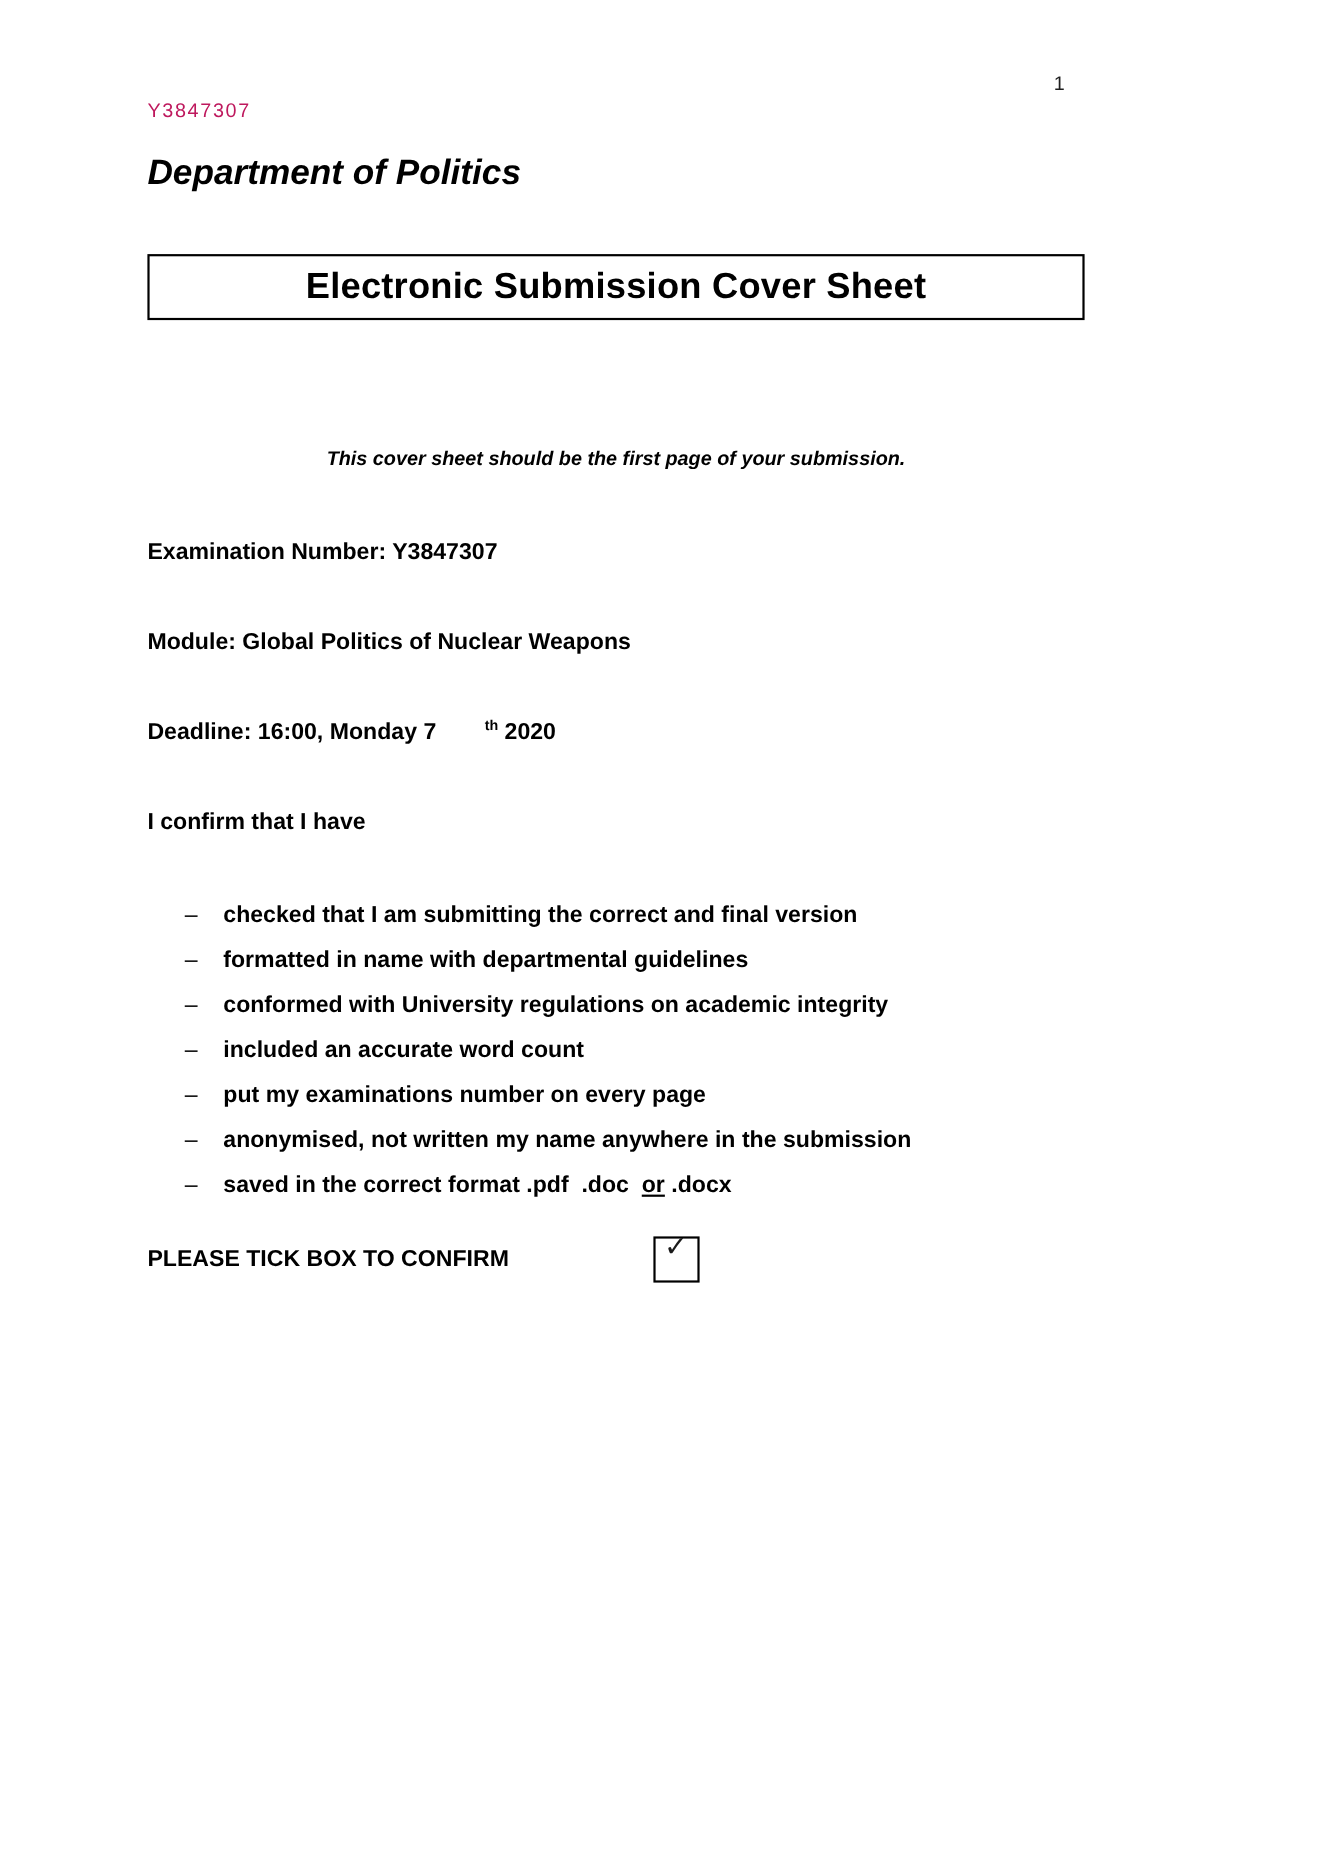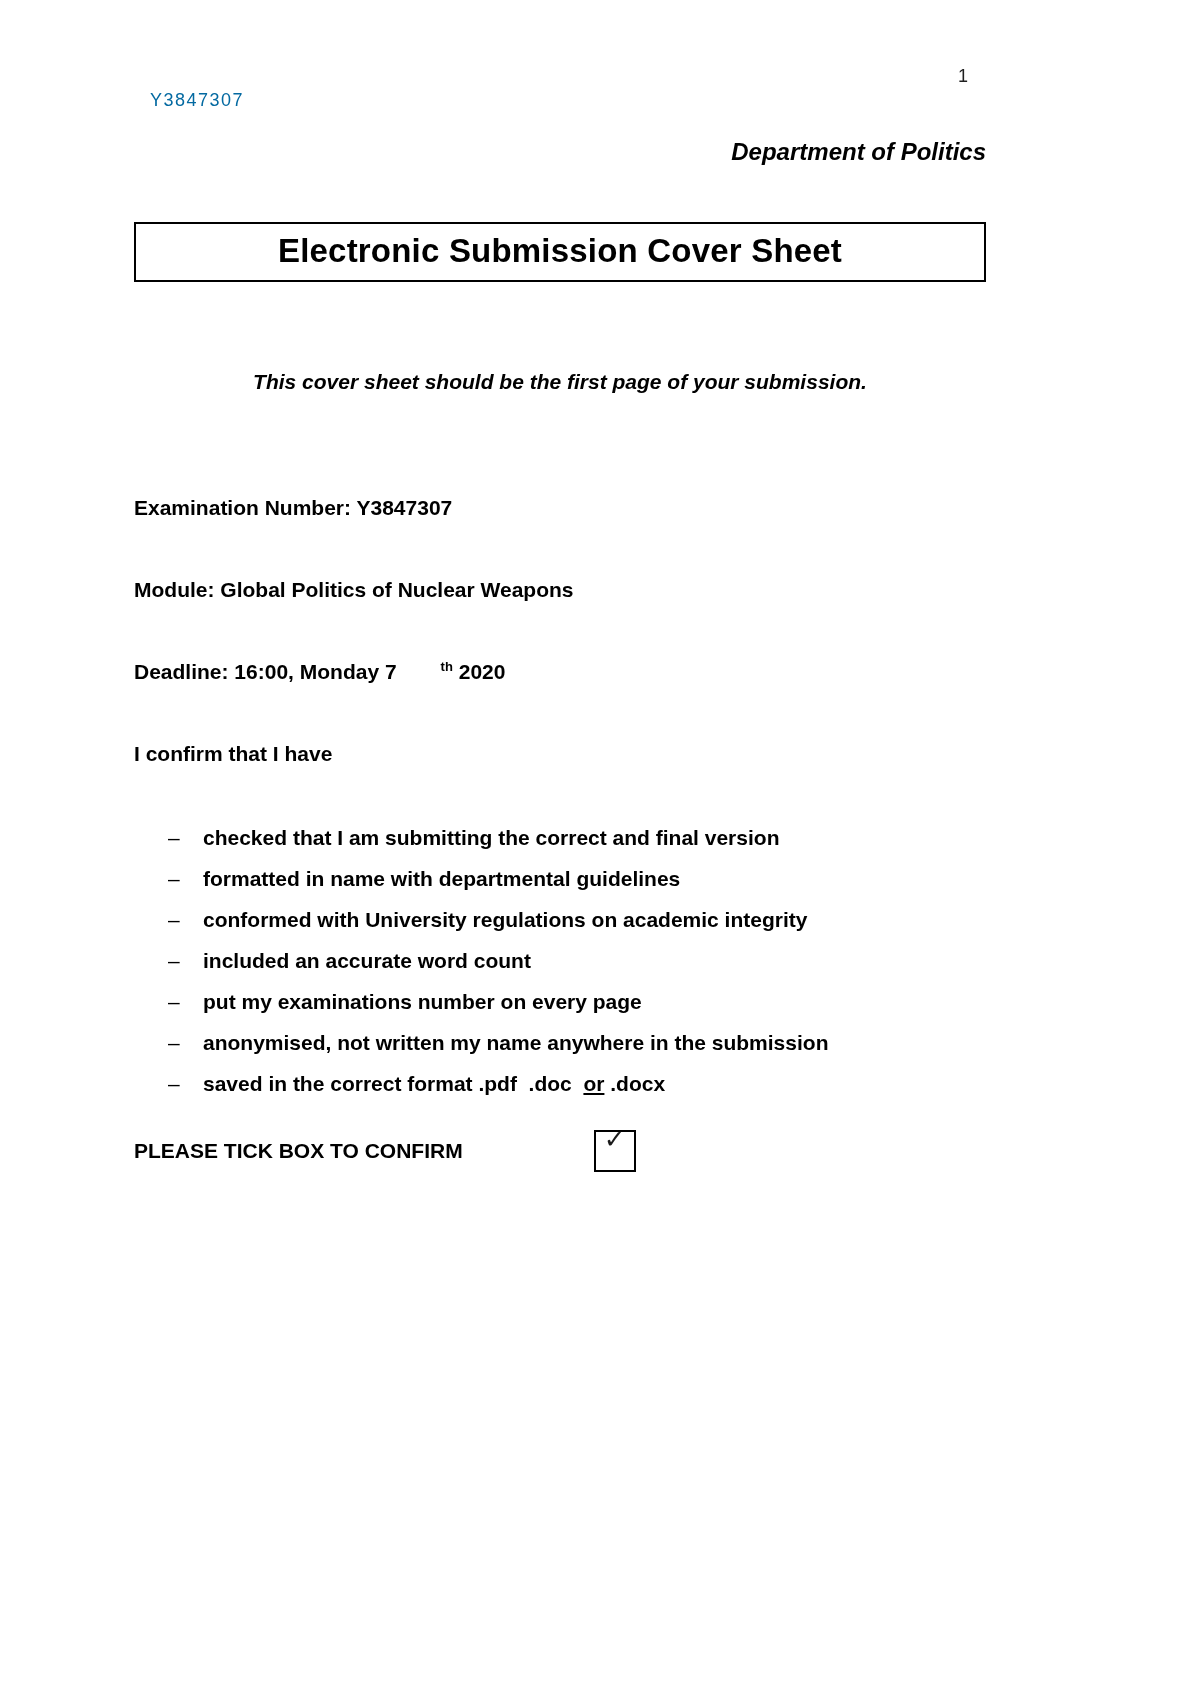--- a/index.html
+++ b/index.html
@@ -21,60 +21,59 @@
     left: 958px;
     font-size: 18px;
     color: #1f1f1f;
   }
   .header-exam {
     position: absolute;
     top: 90px;
     left: 134px;
     font-size: 18px;
     letter-spacing: 1.5px;
-    color: #0369a1;
-    margin-left: 16px;
+    color: #be185d;
   }
   .content {
     position: absolute;
     left: 134px;
     top: 138px;
     width: 852px;
   }
   .dept {
-    text-align: right;
-    font-size: 24px;
+    text-align: left;
+    font-size: 32px;
     font-weight: 700;
     font-style: italic;
   }
   .title-box {
     margin-top: 56px;
     border: 2px solid #000000;
     text-align: center;
     padding: 8px 0 10px 0;
   }
   .title-box h1 {
     font-size: 33px;
     font-weight: 700;
     letter-spacing: 0.2px;
   }
   .subtitle {
-    margin-top: 88px;
+    margin-top: 116px;
     text-align: center;
-    font-size: 21px;
+    font-size: 18px;
     font-weight: 700;
     font-style: italic;
   }
   .field {
     margin-top: 55px;
     font-size: 21px;
     font-weight: 700;
     line-height: 27px;
   }
-  .field.first { margin-top: 100px; }
+  .field.first { margin-top: 60px; }
   .field sup {
     font-size: 13px;
     vertical-align: super;
     line-height: 0;
     padding-left: 44px;
   }
   .checklist {
     list-style: none;
     margin-top: 50px;
   }

